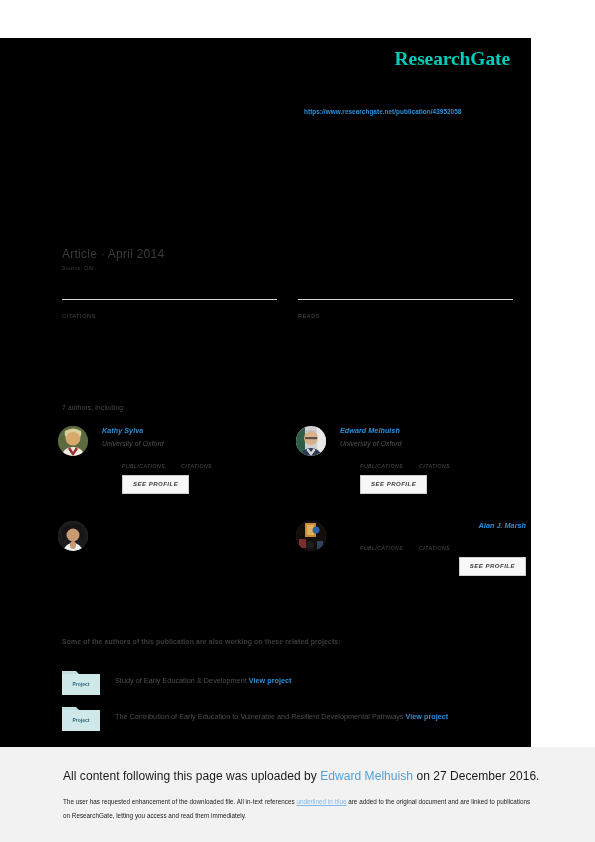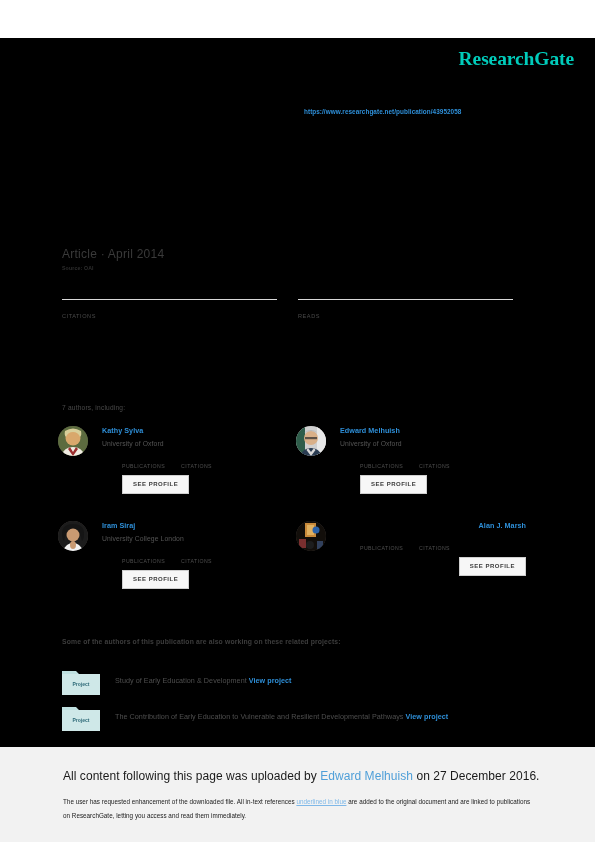--- a/index.html
+++ b/index.html
@@ -21,21 +21,21 @@
     position: absolute;
     left: 0; top: 0;
     width: 595px; height: 38px;
     background: #ffffff;
   }
 
   
   .black-panel {
     position: absolute;
     left: 0; top: 38px;
-    width: 595px; height: 709px;
+    width: 531px; height: 709px;
     background: #000000;
   }
 
   
   .rg-logo {
     position: absolute;
     right: 21px;
     top: 10px;
     font-family: "Liberation Serif", "DejaVu Serif", serif;
     font-size: 19.5px;
@@ -156,20 +156,21 @@
     width: 30px;
     height: 30px;
     border-radius: 50%;
     overflow: hidden;
     background: #4a4440;
   }
   .avatar svg { display: block; width: 30px; height: 30px; }
 
   .author-body {
     margin-left: 44px;
+    font-style: italic;
   }
   .author-name {
     font-size: 7.2px;
     font-weight: 700;
     color: #2e8fd8;
     letter-spacing: 0.05px;
     line-height: 10px;
     white-space: nowrap;
   }
   .author-affil {
@@ -385,35 +386,20 @@
     <div class="author-card c2">
       <div class="avatar">
         <svg viewBox="0 0 30 30" xmlns="http://www.w3.org/2000/svg">
           <rect width="30" height="30" fill="#1c1c1c"></rect>
           <path d="M4 13 q0 -10 11 -10 q11 0 11 10 q0 5 -2 7 q-1 -9 -9 -9 q-8 0 -9 9 q-2 -2 -2 -7z" fill="#151515"></path>
           <circle cx="15" cy="14" r="6.5" fill="#c99a72"></circle>
           <path d="M5 30 q3 -8 10 -8 q7 0 10 8z" fill="#f2f2f2"></path>
           <ellipse cx="15" cy="24" rx="3" ry="4" fill="#c99a72"></ellipse>
         </svg>
       </div>
-      <div class="author-body">
-        <div class="author-name">Iram Siraj</div>
-        <div class="author-affil">University College London</div>
-        <div class="author-stats">
-          <div class="stat">
-            <div class="stat-value"></div>
-            <div class="stat-label">PUBLICATIONS</div>
-          </div>
-          <div class="stat">
-            <div class="stat-value"></div>
-            <div class="stat-label">CITATIONS</div>
-          </div>
-        </div>
-        <div class="see-profile">SEE PROFILE</div>
-      </div>
     </div>
 
     <div class="author-card c3">
       <div class="avatar">
         <svg viewBox="0 0 30 30" xmlns="http://www.w3.org/2000/svg">
           <rect width="30" height="30" fill="#120e0a"></rect>
           <rect x="9" y="2" width="11" height="14" fill="#c98a3a"></rect>
           <rect x="11" y="4" width="7" height="10" fill="#e0b060"></rect>
           <circle cx="20" cy="9" r="3.5" fill="#2c62a8"></circle>
           <rect x="3" y="18" width="7" height="9" fill="#7a2f2f"></rect>

